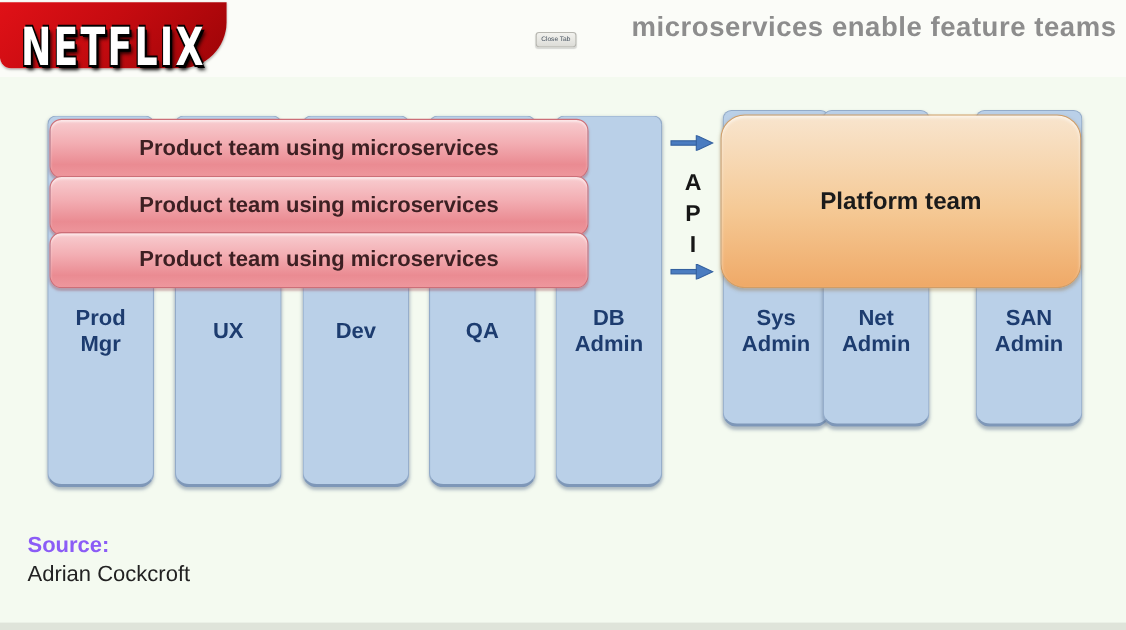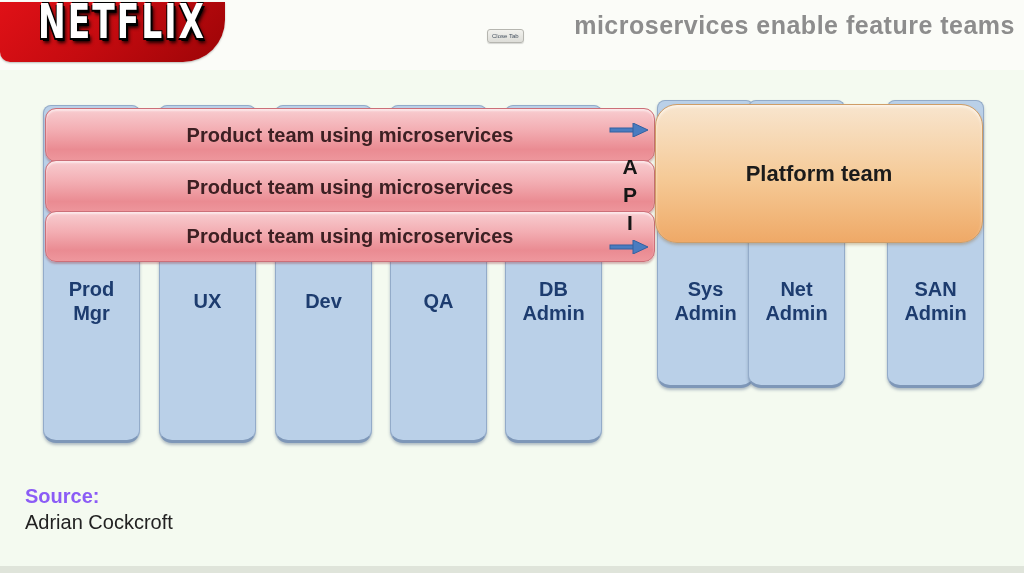--- a/index.html
+++ b/index.html
@@ -10,23 +10,22 @@
   }
   .letterbox-top{position:absolute;left:0;top:0;width:1024px;height:3px;background:#e9ebe5;}
   .letterbox-bottom{position:absolute;left:0;top:566px;width:1024px;height:7px;background:#dfe4da;}
   .topband{position:absolute;left:0;top:0;width:1024px;height:70px;background:#fbfcf8;}
 
   
   .netflix-logo{
     position:absolute;left:0;top:2px;width:206px;height:60px;
     background:linear-gradient(135deg,#e01117 0%,#c60b10 45%,#9c0407 100%);
     border-radius:0 0 42px 10px;
-    display:flex;align-items:flex-start;justify-content:center;
+    display:flex;align-items:flex-end;justify-content:center;
     box-shadow:0 1px 2px rgba(0,0,0,.25);
-    padding-left:19px;
   }
   .netflix-logo span{
     font-family:"DejaVu Sans", sans-serif;
     font-weight:bold;font-size:33px;letter-spacing:2px;color:#ffffff;
     transform:scaleY(1.45);
     text-shadow:2px 2px 0 #000,-1px 1px 0 #000,1px -1px 0 #000,3px 3px 3px rgba(0,0,0,.85);
   }
 
   
   .slide-title{
@@ -53,40 +52,40 @@
     box-sizing:border-box;
     text-align:center;color:#1d3c6f;font-weight:bold;font-size:20px;line-height:24px;
   }
   .col-left{top:105px;height:338px;}
   .col-right{top:100px;height:288px;}
   .col .lbl{margin-top:170px;height:50px;display:flex;align-items:center;justify-content:center;padding:0 4px;}
   .col-right .lbl{margin-top:175px;}
 
   
   .pbox{
-    position:absolute;left:45px;width:610px;height:54px;
+    position:absolute;left:45px;width:490px;height:54px;
     background:linear-gradient(#f8cdd0 0%,#f3aeb3 40%,#ea8b92 78%,#ee979d 100%);
     border:1px solid #cc6f78;border-radius:11px;
     box-shadow:0 2px 2px rgba(150,60,70,.35), inset 0 2px 2px rgba(255,255,255,.55);
     box-sizing:border-box;
     display:flex;align-items:center;justify-content:center;
     font-size:20px;font-weight:600;color:#3d2023;
   }
 
   
   .api-arrow{position:absolute;left:609px;width:40px;height:14px;}
   .api-label{
     position:absolute;left:614px;top:153px;width:32px;
     text-align:center;font-size:21px;font-weight:bold;color:#161616;line-height:28px;
   }
   .api-label span{display:block;}
 
   
   .platform-box{
-    position:absolute;left:655px;top:104px;width:328px;height:139px;
+    position:absolute;left:655px;top:104px;width:328px;height:158px;
     background:linear-gradient(#f8e5ce 0%,#f5c995 55%,#efa967 100%);
     border:1px solid #cf9d67;border-radius:22px;
     box-shadow:0 2px 3px rgba(140,100,50,.35), inset 0 2px 3px rgba(255,255,255,.6);
     box-sizing:border-box;
     display:flex;align-items:center;justify-content:center;
     font-size:22px;font-weight:600;color:#1b1b1b;
   }
 
   
   .source{position:absolute;left:25px;top:483px;font-size:20px;line-height:26px;}

